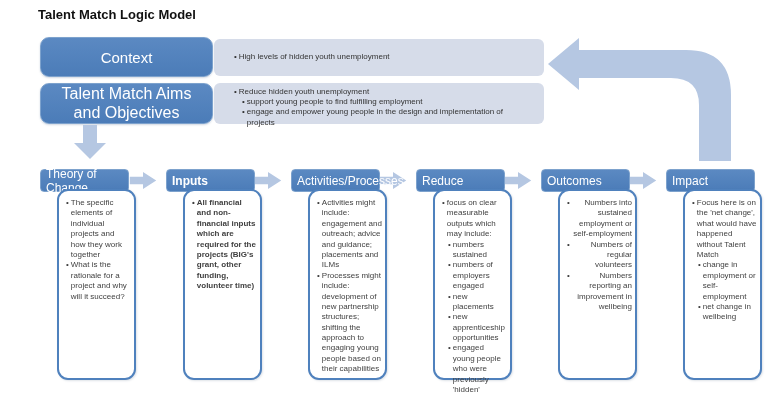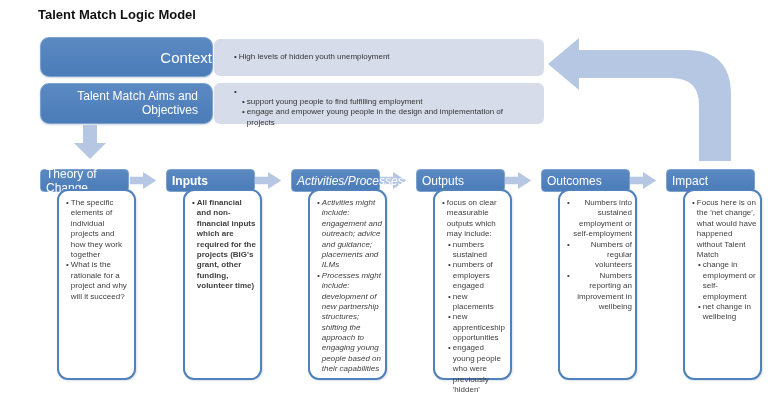--- a/index.html
+++ b/index.html
@@ -11,22 +11,22 @@
     position:absolute;left:12px;top:7px;font-size:13px;font-weight:bold;color:#111111;
   }
   
   .pill{
     position:absolute;left:14px;width:173px;border-radius:9px;
     background:linear-gradient(180deg,#5b89c2,#4b7cb8);
     border:1px solid #7da2cd;box-sizing:border-box;
     color:#ffffff;display:flex;align-items:center;justify-content:center;
     text-align:center;box-shadow:0 1px 2px rgba(70,100,140,.25);
   }
-  .pill.context{top:37px;height:40px;font-size:15px;justify-content:flex-end;}
-  .pill.aims{top:83px;height:41px;font-size:12px;line-height:1.15;padding:0 14px;text-align:right;}
+  .pill.context{top:37px;height:40px;font-size:15px;}
+  .pill.aims{top:83px;height:41px;font-size:16px;line-height:1.15;padding:0 14px;}
   .bar{
     position:absolute;left:188px;width:330px;border-radius:6px;background:#d6dce9;
     box-sizing:border-box;font-size:8px;color:#333333;
   }
   .bar.context{top:39px;height:37px;display:flex;align-items:center;padding-left:20px;padding-right:10px;}
   .bar.aims{top:83px;height:41px;padding:4px 28px 2px 20px;}
   .bullet{display:flex;align-items:flex-start;line-height:1.28;}
   .bullet .dot{flex:0 0 auto;margin-right:2px;}
   .bullet.l2{margin-left:8px;}
   
@@ -69,20 +69,21 @@
       </div>
   </div>
 
   <div class="pill aims">
     <span>Talent Match Aims and Objectives</span>
   </div>
   <div class="bar aims">
     <div>
         <div class="bullet l1">
           <span class="dot">•</span>
+          <span class="btxt">Reduce hidden youth unemployment</span>
         </div>
         <div class="bullet l2">
           <span class="dot">•</span>
           <span class="btxt">support young people to find fulfilling employment</span>
         </div>
         <div class="bullet l2">
           <span class="dot">•</span>
           <span class="btxt">engage and empower young people in the design and implementation of projects</span>
         </div>
       </div>
@@ -115,35 +116,35 @@
   </div>
   <div class="col" style="left:140px;font-weight:bold;">
     <div class="col-header">Inputs</div>
     <div class="col-body">
         <div class="bullet l1">
           <span class="dot">•</span>
           <span class="btxt">All financial and non-financial inputs which are required for the projects (BIG's grant, other funding, volunteer time)</span>
         </div>
       </div>
   </div>
-  <div class="col" style="left:265px;font-style:italic;">
+  <div class="col" style="left:265px;">
     <div class="col-header">Activities/Processes</div>
     <div class="col-body">
         <div class="bullet l1">
           <span class="dot">•</span>
           <span class="btxt">Activities might include: engagement and outreach; advice and guidance; placements and ILMs</span>
         </div>
         <div class="bullet l1">
           <span class="dot">•</span>
           <span class="btxt">Processes might include: development of new partnership structures; shifting the approach to engaging young people based on their capabilities</span>
         </div>
       </div>
   </div>
   <div class="col" style="left:390px;">
-    <div class="col-header">Outputs</div>
+    <div class="col-header">Reduce</div>
     <div class="col-body">
         <div class="bullet l1">
           <span class="dot">•</span>
           <span class="btxt">focus on clear measurable outputs which may include:</span>
         </div>
         <div class="bullet l2">
           <span class="dot">•</span>
           <span class="btxt">numbers sustained</span>
         </div>
         <div class="bullet l2">

